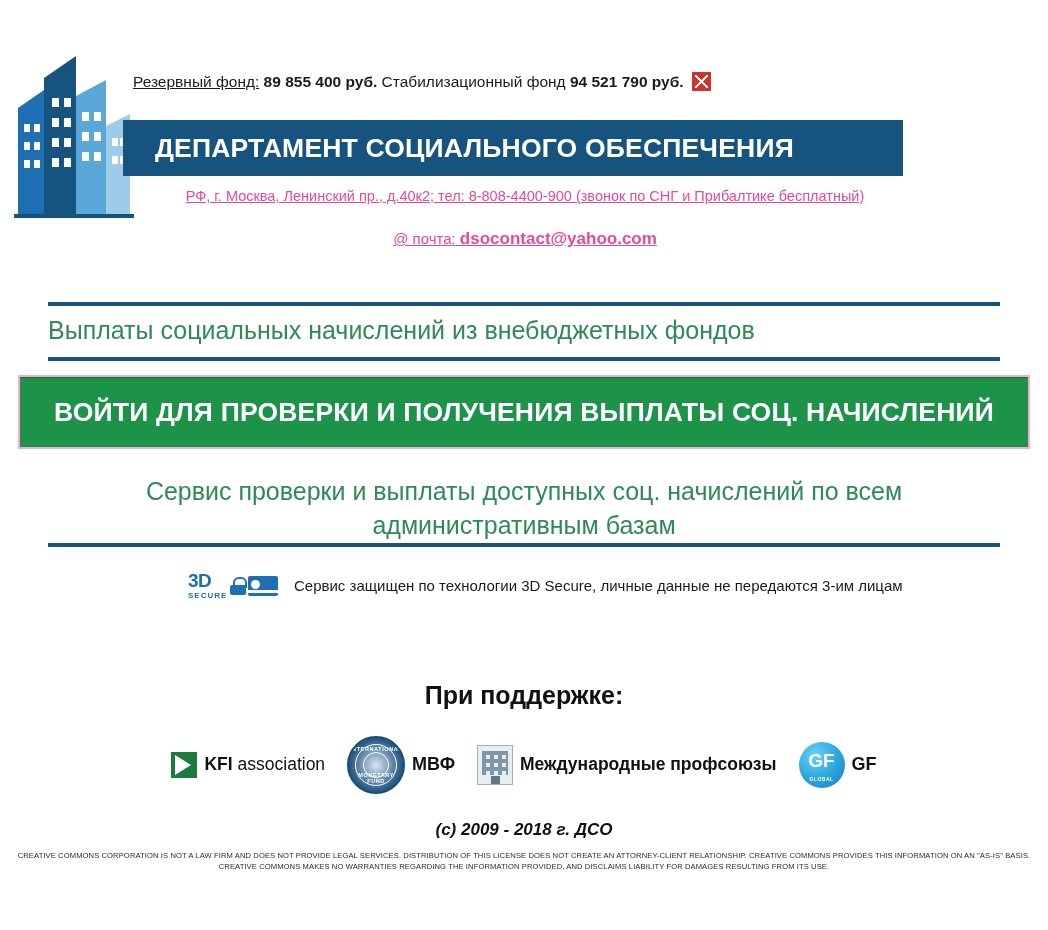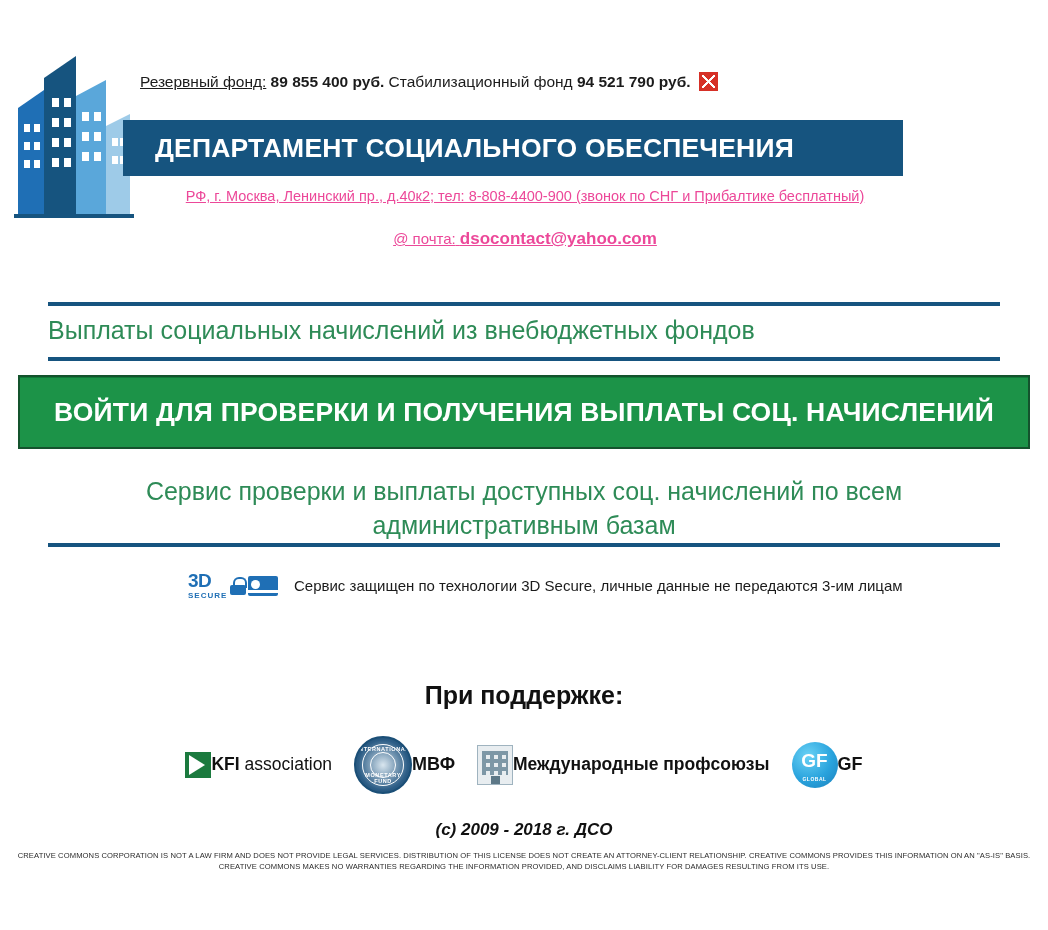--- a/index.html
+++ b/index.html
@@ -25,21 +25,21 @@
     position: absolute;
     left: 14px;
     top: 38px;
     width: 120px;
     height: 180px;
   }
 
   
   .ticker {
     position: absolute;
-    left: 140px;
+    left: 133px;
     top: 72px;
     width: 760px;
     font-size: 15.5px;
     color: #1b1b1b;
     white-space: nowrap;
   }
   .ticker .u { text-decoration: underline; }
   .ticker b { font-weight: 700; }
   .ticker-flag {
     display: inline-block;
@@ -209,21 +209,21 @@
     font-weight: 400;
   }
 
   
   .cta-wrap {
     width: 1012px;
     margin: 14px auto 0;
   }
   .cta {
     background: #1c9348;
-    border: 2px solid #14532d;
+    border: 2px solid #f9a8d4;
     height: 74px;
     display: flex;
     align-items: center;
     justify-content: center;
     cursor: pointer;
     box-shadow: 0 1px 0 #0f7a38 inset;
   }
   .cta span {
     color: #ffffff;
     font-size: 26.5px;
@@ -334,20 +334,21 @@
   .partners {
     margin-top: 26px;
     display: flex;
     align-items: center;
     justify-content: center;
     gap: 22px;
   }
   .partner {
     display: flex;
     align-items: center;
+    gap: 7px;
   }
   .kfi-mark {
     width: 26px; height: 26px;
     background: #1b7a3e;
     position: relative;
   }
   .kfi-mark::after {
     content: "";
     position: absolute;
     left: 4px; top: 3px;

